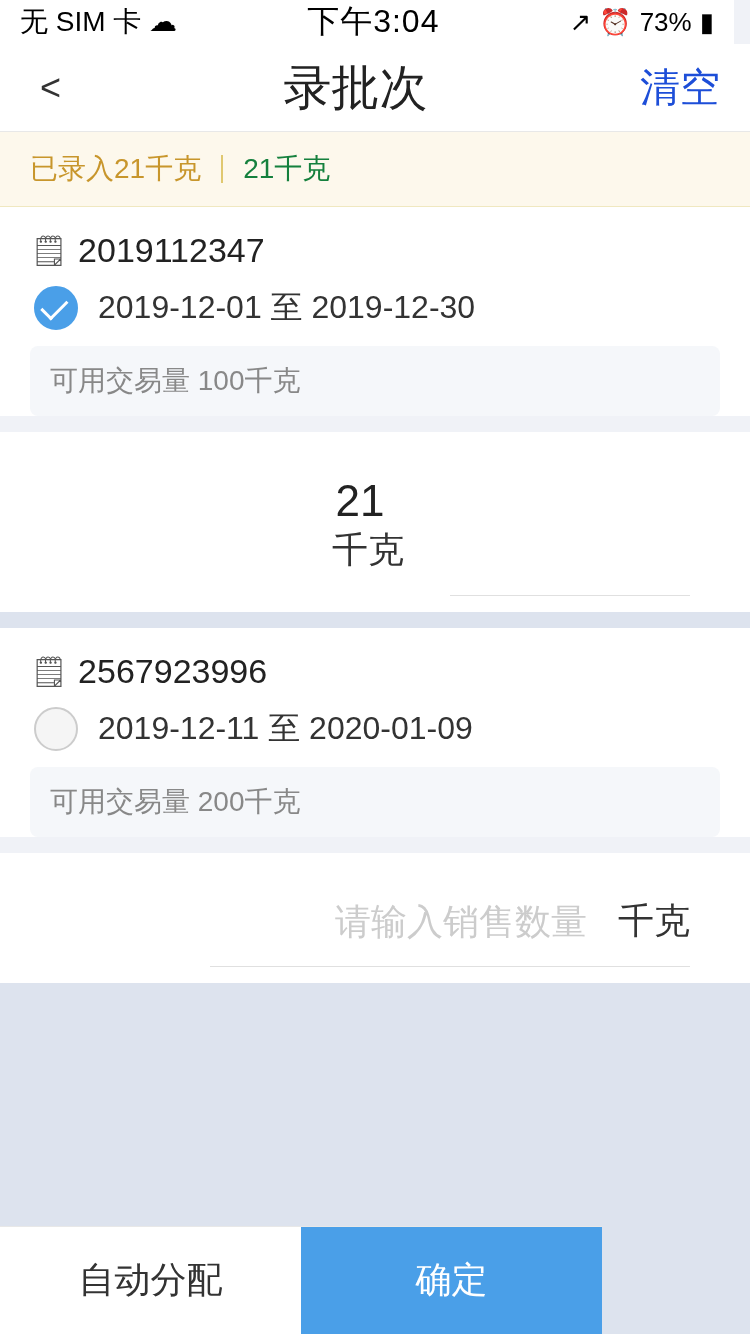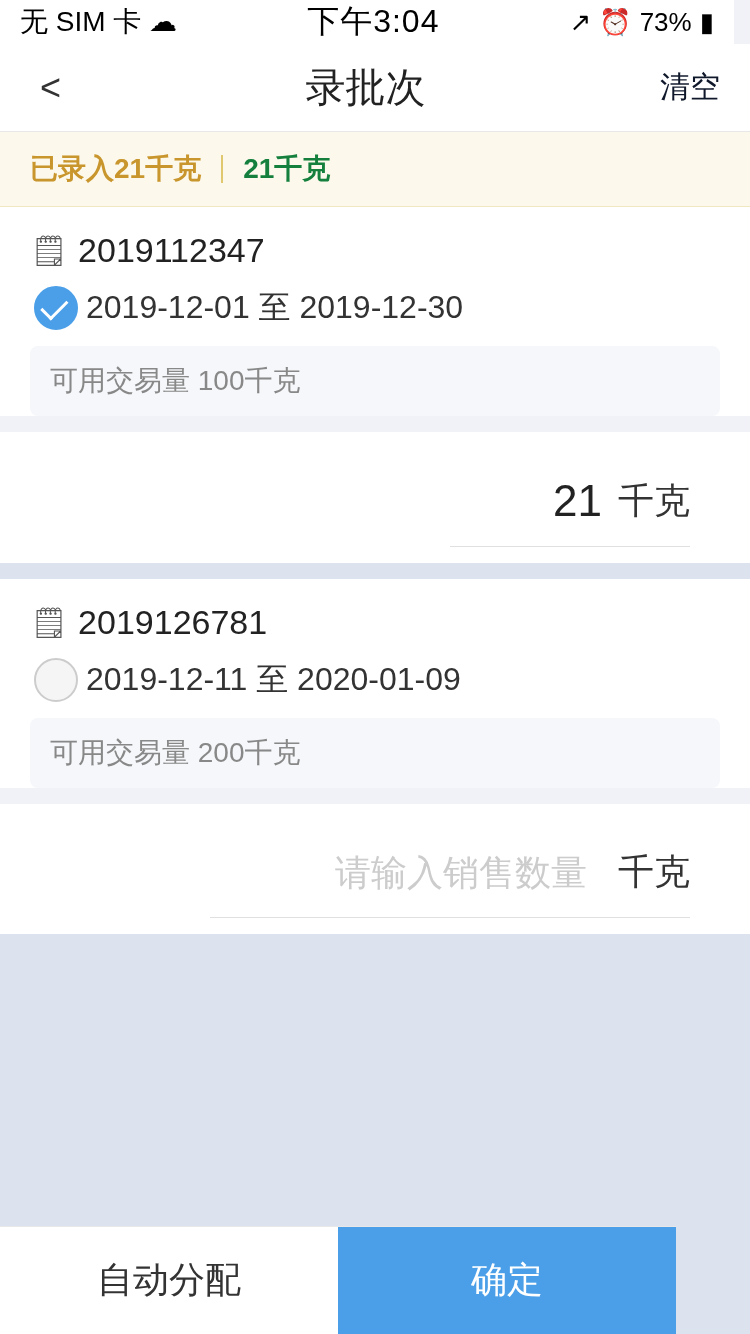--- a/index.html
+++ b/index.html
@@ -52,39 +52,38 @@
       padding: 0 30px;
       border-bottom: 1px solid #e8e8e8;
     }
     .nav-back {
       font-size: 36px;
       color: #333;
       cursor: pointer;
       padding: 10px;
     }
     .nav-title {
-      font-size: 40px;
+      font-size: 48px;
       font-weight: 500;
       color: #222;
     }
     .nav-clear {
-      font-size: 30px;
-      color: #0f172a;
+      font-size: 40px;
+      color: #1d4ed8;
       cursor: pointer;
     }
 
     
     .info-bar {
       background: #fdf8ec;
       padding: 18px 30px;
       display: flex;
       align-items: center;
       gap: 20px;
       border-bottom: 1px solid #f0e8c0;
-      font-weight: bold;
     }
     .info-text {
       font-size: 28px;
       color: #c8962c;
     }
     .info-divider {
       width: 2px;
       height: 28px;
       background: #e0c870;
     }
@@ -109,21 +108,21 @@
       color: #555;
     }
     .batch-id {
       font-size: 34px;
       color: #222;
       font-weight: 500;
     }
     .batch-date-row {
       display: flex;
       align-items: flex-start;
-      gap: 8px;
+      gap: 20px;
       margin-bottom: 16px;
       padding-left: 4px;
     }
     .radio-circle {
       width: 44px;
       height: 44px;
       border-radius: 50%;
       border: 2px solid #ccc;
       background: #f5f5f5;
       display: flex;
@@ -159,20 +158,21 @@
       color: #888;
     }
 
     
     .quantity-row {
       background: #fff;
       display: flex;
       align-items: center;
       justify-content: flex-end;
       padding: 20px 30px 20px 0;
+      flex-direction: column;
     }
     .quantity-value {
       font-size: 44px;
       color: #222;
       font-weight: 400;
     }
     .quantity-unit {
       font-size: 36px;
       color: #333;
       margin-left: 16px;
@@ -220,21 +220,21 @@
     .input-divider {
       width: 480px;
       height: 1px;
       background: #e0e0e0;
       margin: 0 30px 0 auto;
       display: block;
     }
 
     
     .bottom-bar {
-      width: 676px;
+      width: 602px;
       height: 108px;
       display: flex;
       position: fixed;
       bottom: 0;
       left: 0;
       background: #fff;
       border-top: 1px solid #e8e8e8;
     }
     .btn-auto {
       flex: 1;
@@ -317,21 +317,21 @@
     <span class="quantity-divider"></span>
   </div>
 
   <div style="height: 16px; background: #fff;"></div>
 
   <div class="section-separator"></div>
 
   <div class="batch-item">
     <div class="batch-header">
       <span class="batch-icon">🗒</span>
-      <span class="batch-id">2019126781</span>
+      <span class="batch-id">2567923996</span>
     </div>
     <div class="batch-date-row">
       <div class="radio-circle"></div>
       <span class="batch-date">2019-12-11 至 2020-01-09</span>
     </div>
     <div class="avail-box">
       <span class="avail-text">可用交易量 200千克</span>
     </div>
   </div>
 

